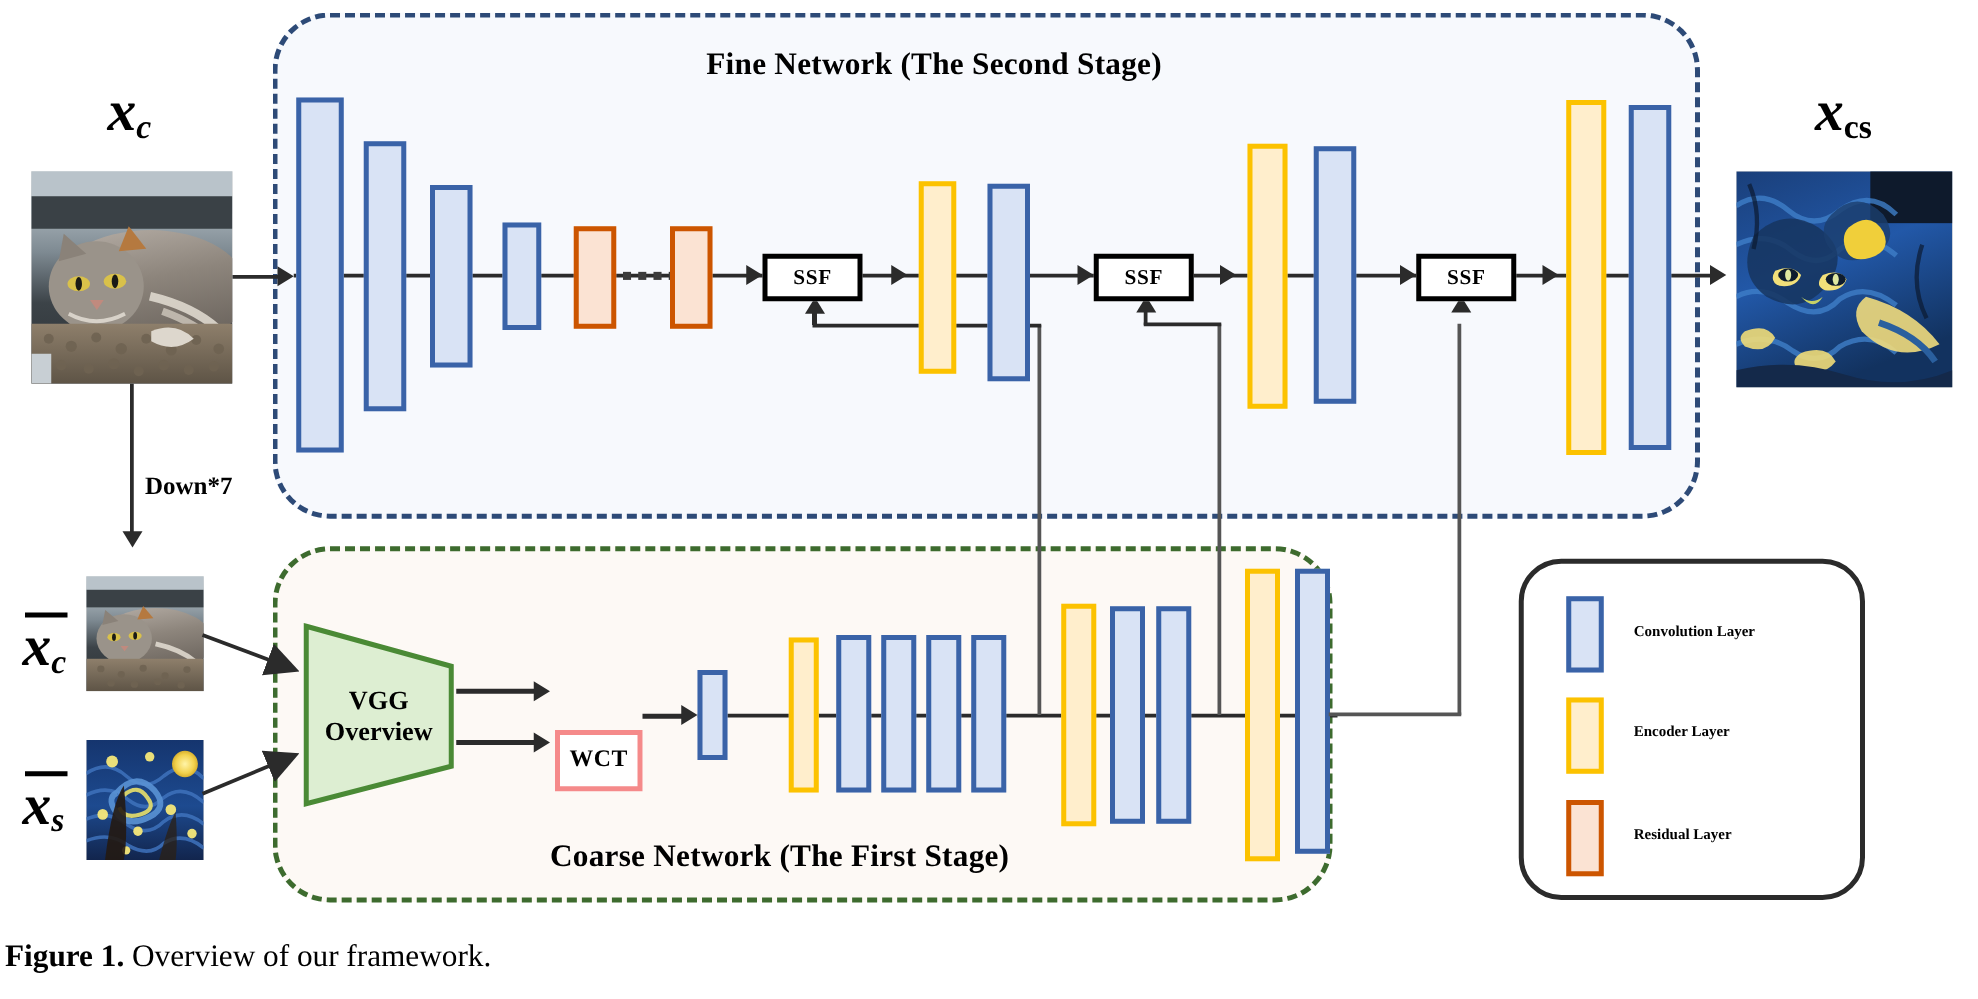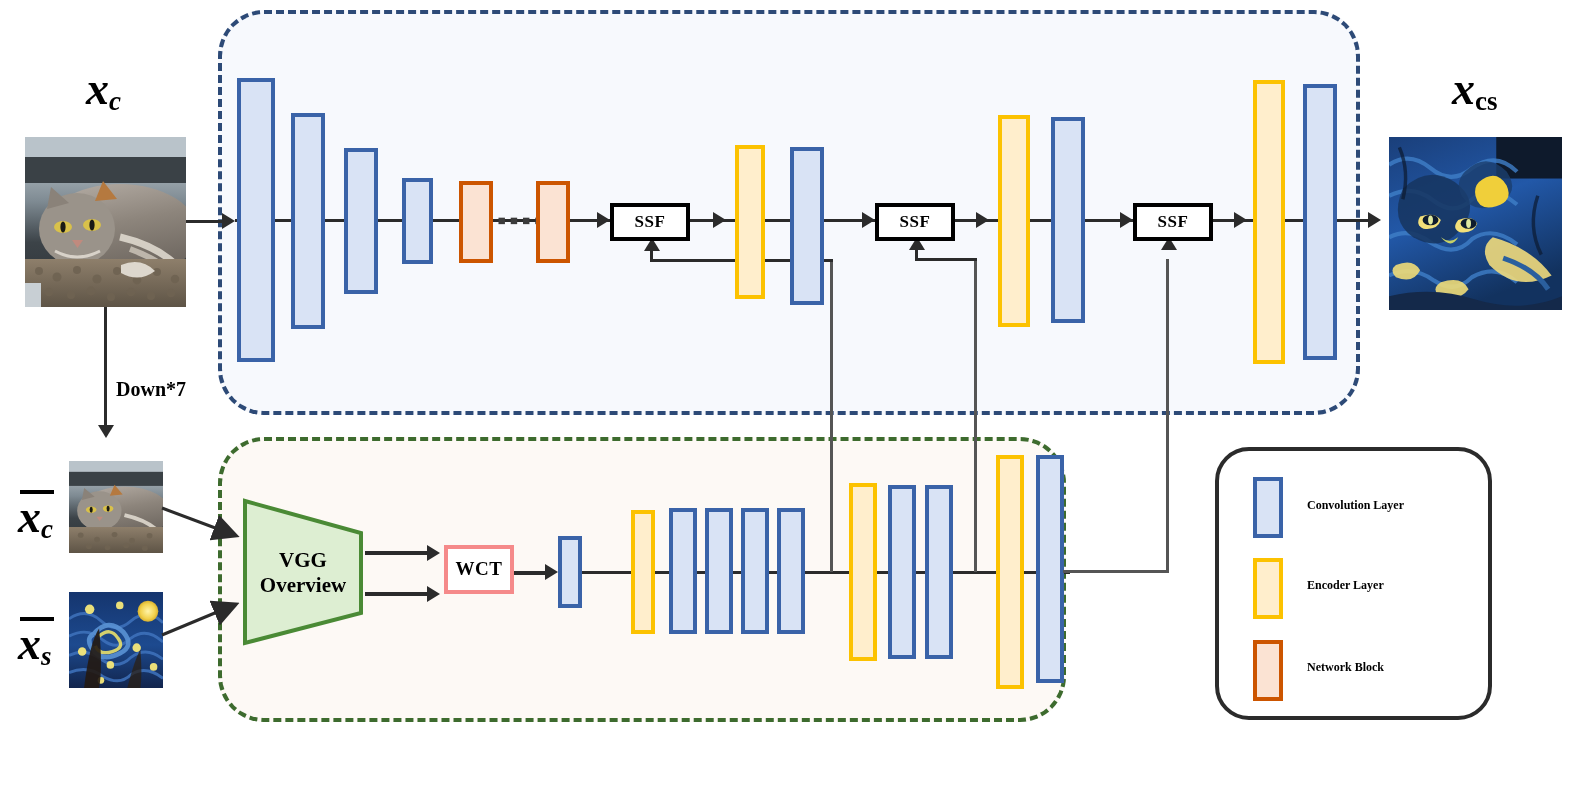--- a/index.html
+++ b/index.html
@@ -25,21 +25,21 @@
   .blk{position:absolute;box-sizing:border-box;border-width:4px;border-style:solid;}
   .conv{background:#d9e3f5;border-color:#3a63a8;}
   .ups{background:#ffeecc;border-color:#fcc200;}
   .res{background:#fbe3d3;border-color:#cc5500;}
 
   
   .txtbox{position:absolute;box-sizing:border-box;display:flex;
       align-items:center;justify-content:center;background:#fff;
       font-weight:bold;text-align:center;line-height:1.1;}
   .ssf{border:4px solid #000;font-size:17px;letter-spacing:.5px;}
-  .wct{border:4px solid #f58a8a;font-size:19px;letter-spacing:.5px;}
+  .wct{border:4px solid #f58a8a;font-size:19px;letter-spacing:.5px;margin-top:39px;}
 
   
   .h-wire{position:absolute;background:#2b2b2b;height:3px;}
   .v-wire{position:absolute;background:#2b2b2b;width:3px;}
   .thin{background:#555;}
   .arrow-r{position:absolute;width:0;height:0;border-style:solid;
       border-width:8px 0 8px 13px;border-color:transparent transparent transparent #2b2b2b;}
   .arrow-u{position:absolute;width:0;height:0;border-style:solid;
       border-width:0 8px 13px 8px;border-color:transparent transparent #2b2b2b transparent;}
   .arrow-d{position:absolute;width:0;height:0;border-style:solid;
@@ -72,22 +72,24 @@
   #vgg{position:absolute;left:241px;top:497px;width:124px;height:150px;}
   #vgg-label{position:absolute;left:255px;top:548px;width:96px;text-align:center;
       font-weight:bold;font-size:21px;line-height:1.18;}
 </style>
 </head>
 <body>
 
 <div id="stage">
 
   <div class="panel" id="fine-panel"></div>
+  <div class="panel-title" id="fine-title">Fine Network (The Second Stage)</div>
 
   <div class="panel" id="coarse-panel"></div>
+  <div class="panel-title" id="coarse-title">Coarse Network (The First Stage)</div>
 
   <div class="math" style="left:86px;top:62px;">
     <span class="base">x</span><span class="sub">c</span>
   </div>
 
   <div class="imgframe" id="content-img" style="left:25px;top:137px;width:161px;height:170px;">
     <svg width="161" height="170" viewBox="0 0 161 170" preserveAspectRatio="none">
       <defs>
         <linearGradient id="catbg" x1="0" y1="0" x2="0" y2="1">
           <stop offset="0%" stop-color="#cdd6dc"></stop>
@@ -386,16 +388,19 @@
 
   <div class="panel" id="legend-panel"></div>
 
   <div class="blk conv" style="left:1253px;top:477px;width:30px;height:61px;"></div>
   <div class="lg-row-label" style="left:1307px;top:498px;">Convolution Layer</div>
 
   <div class="blk ups" style="left:1253px;top:558px;width:30px;height:61px;"></div>
   <div class="lg-row-label" style="left:1307px;top:578px;">Encoder Layer</div>
 
   <div class="blk res" style="left:1253px;top:640px;width:30px;height:61px;"></div>
-  <div class="lg-row-label" style="left:1307px;top:660px;">Network Block</div>
-
+  <div class="lg-row-label" style="left:1307px;top:660px;">Residual Layer</div>
+
+  <div id="caption">
+    <b>Figure 1.</b><span> Overview of our framework.</span>
+  </div>
 
 </div>
 
 </body></html>

